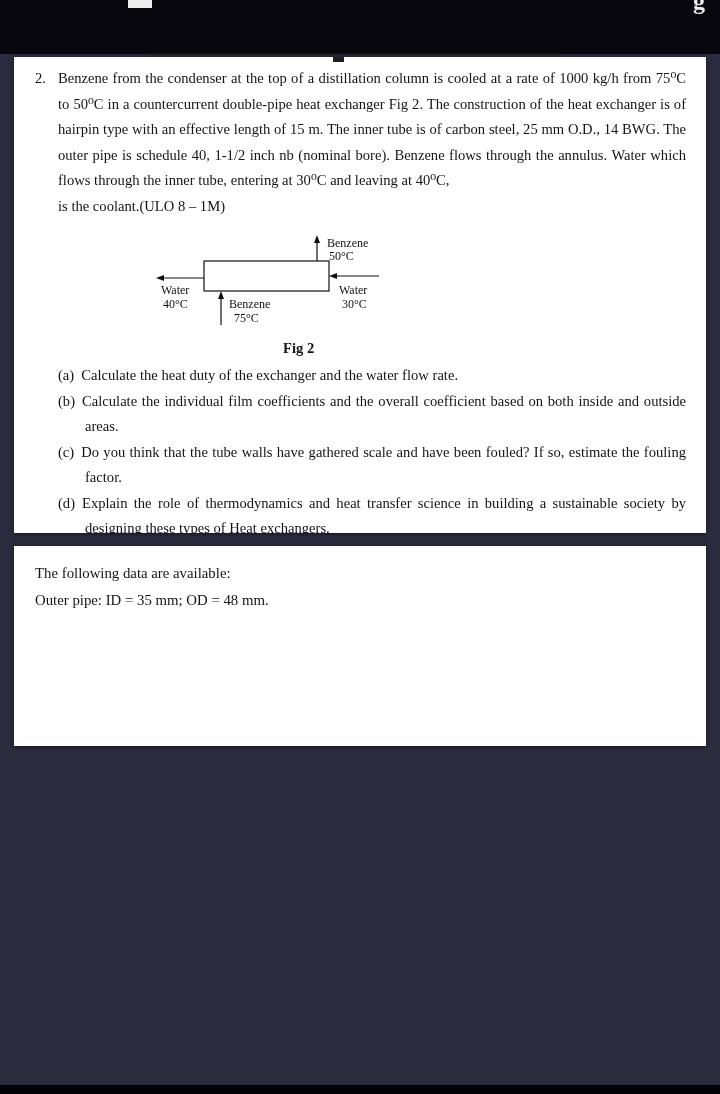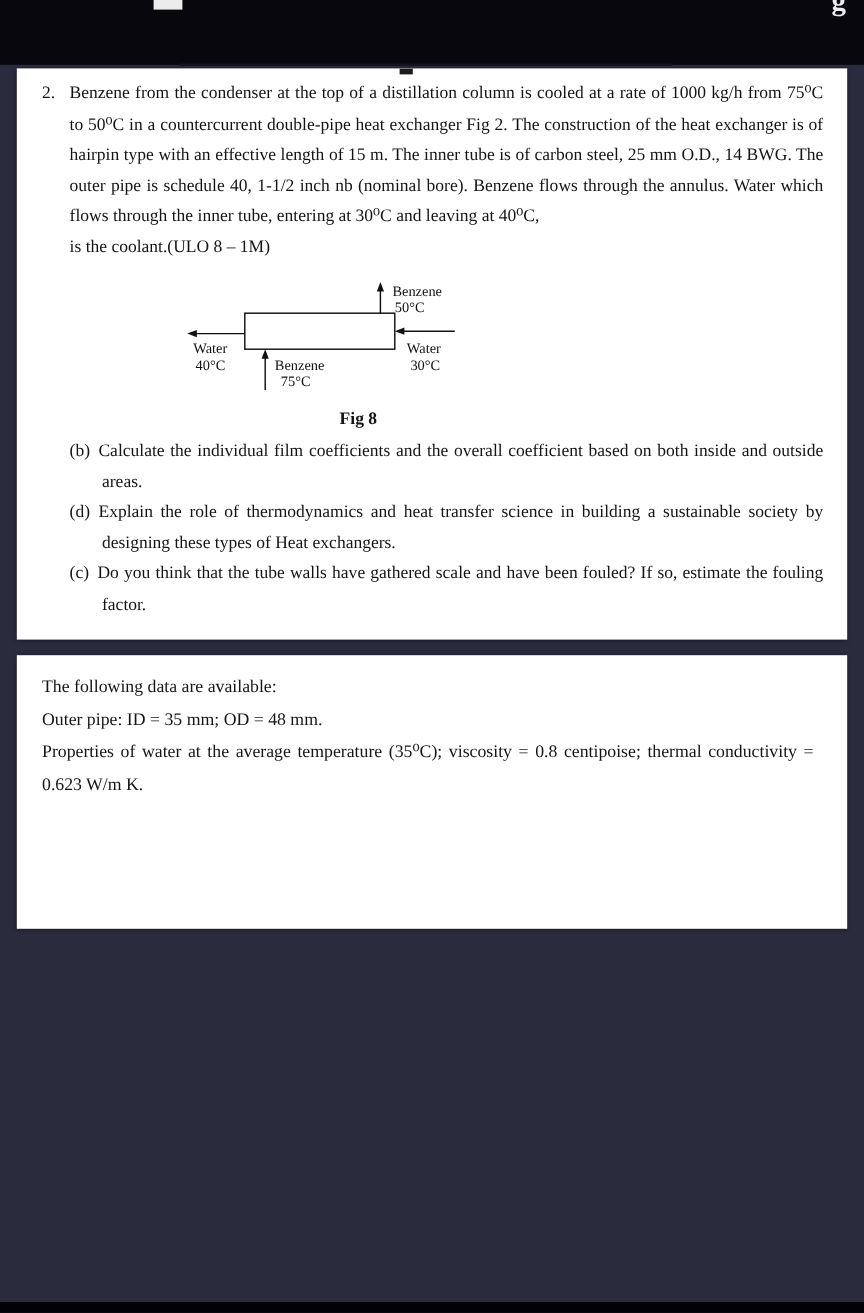--- a/index.html
+++ b/index.html
@@ -20,21 +20,21 @@
   .frag-left { left:128px; top:0; width:24px; height:8px; background:#ececec; }
   .frag-right { left:693px; top:-12px; font-size:24px; }
   .bar-underline { position:absolute; top:53px; left:150px; width:410px; height:2px; background:#15151f; }
 
   
   .page {
     position:absolute; left:14px; width:692px; background:#ffffff;
     color:#141414; box-shadow:0 1px 4px rgba(0,0,0,0.55);
   }
   .page1 { top:57px; height:476px; padding:9px 20px 0 21px; overflow:hidden; }
-  .page2 { top:546px; height:228px; padding:14px 28px 0 21px; overflow:hidden; }
+  .page2 { top:546px; height:200px; padding:14px 28px 0 21px; overflow:hidden; }
   .page-crop-mark { position:absolute; top:0; left:319px; width:11px; height:5px; background:#1c1c1c; }
 
   .qrow { display:flex; }
   .qnum { flex:0 0 23px; font-size:14.6px; line-height:25.5px; }
   .qbody { flex:1; font-size:14.6px; line-height:25.5px; text-align:justify; }
   .lastline {
     margin-left:23px; display:flex; justify-content:flex-start;
     font-size:14.6px; line-height:25.5px;
   }
 
@@ -98,35 +98,37 @@
       <line class="hx-line" x1="55" y1="45" x2="11" y2="45"></line>
       <polygon class="hx-head" points="7,45 15,42 15,48"></polygon>
       <text class="hx-label" x="12" y="61">Water</text>
       <text class="hx-label" x="14" y="75">40°C</text>
 
       <line class="hx-line" x1="72" y1="92" x2="72" y2="62"></line>
       <polygon class="hx-head" points="72,58 69,66 75,66"></polygon>
       <text class="hx-label" x="80" y="75">Benzene</text>
       <text class="hx-label" x="85" y="89">75°C</text>
     </svg>
-    <figcaption class="figcap">Fig 8</figcaption>
+    <figcaption class="figcap">Fig 2</figcaption>
   </figure>
 
   <div class="parts">
     <p class="part">
+      <span class="plabel">(a)</span><span>Calculate the heat duty of the exchanger and the water flow rate.</span>
+    </p>
+    <p class="part">
       <span class="plabel">(b)</span><span>Calculate the individual film coefficients and the overall coefficient based on both inside and outside areas.</span>
     </p>
     <p class="part">
-      <span class="plabel">(d)</span><span>Explain the role of thermodynamics and heat transfer science in building a sustainable society by designing these types of Heat exchangers.</span>
+      <span class="plabel">(c)</span><span>Do you think that the tube walls have gathered scale and have been fouled? If so, estimate the fouling factor.</span>
     </p>
     <p class="part">
-      <span class="plabel">(c)</span><span>Do you think that the tube walls have gathered scale and have been fouled? If so, estimate the fouling factor.</span>
+      <span class="plabel">(d)</span><span>Explain the role of thermodynamics and heat transfer science in building a sustainable society by designing these types of Heat exchangers.</span>
     </p>
   </div>
 </div>
 
 <div class="page page2">
   <p class="dline">The following data are available:</p>
   <p class="dline">Outer pipe: ID = 35 mm; OD = 48 mm.</p>
-  <p class="dline">Properties of water at the average temperature (35⁰C); viscosity = 0.8 centipoise; thermal conductivity = 0.623 W/m K.</p>
 </div>
 
 <div class="bottombar"></div>
 
 </body></html>

